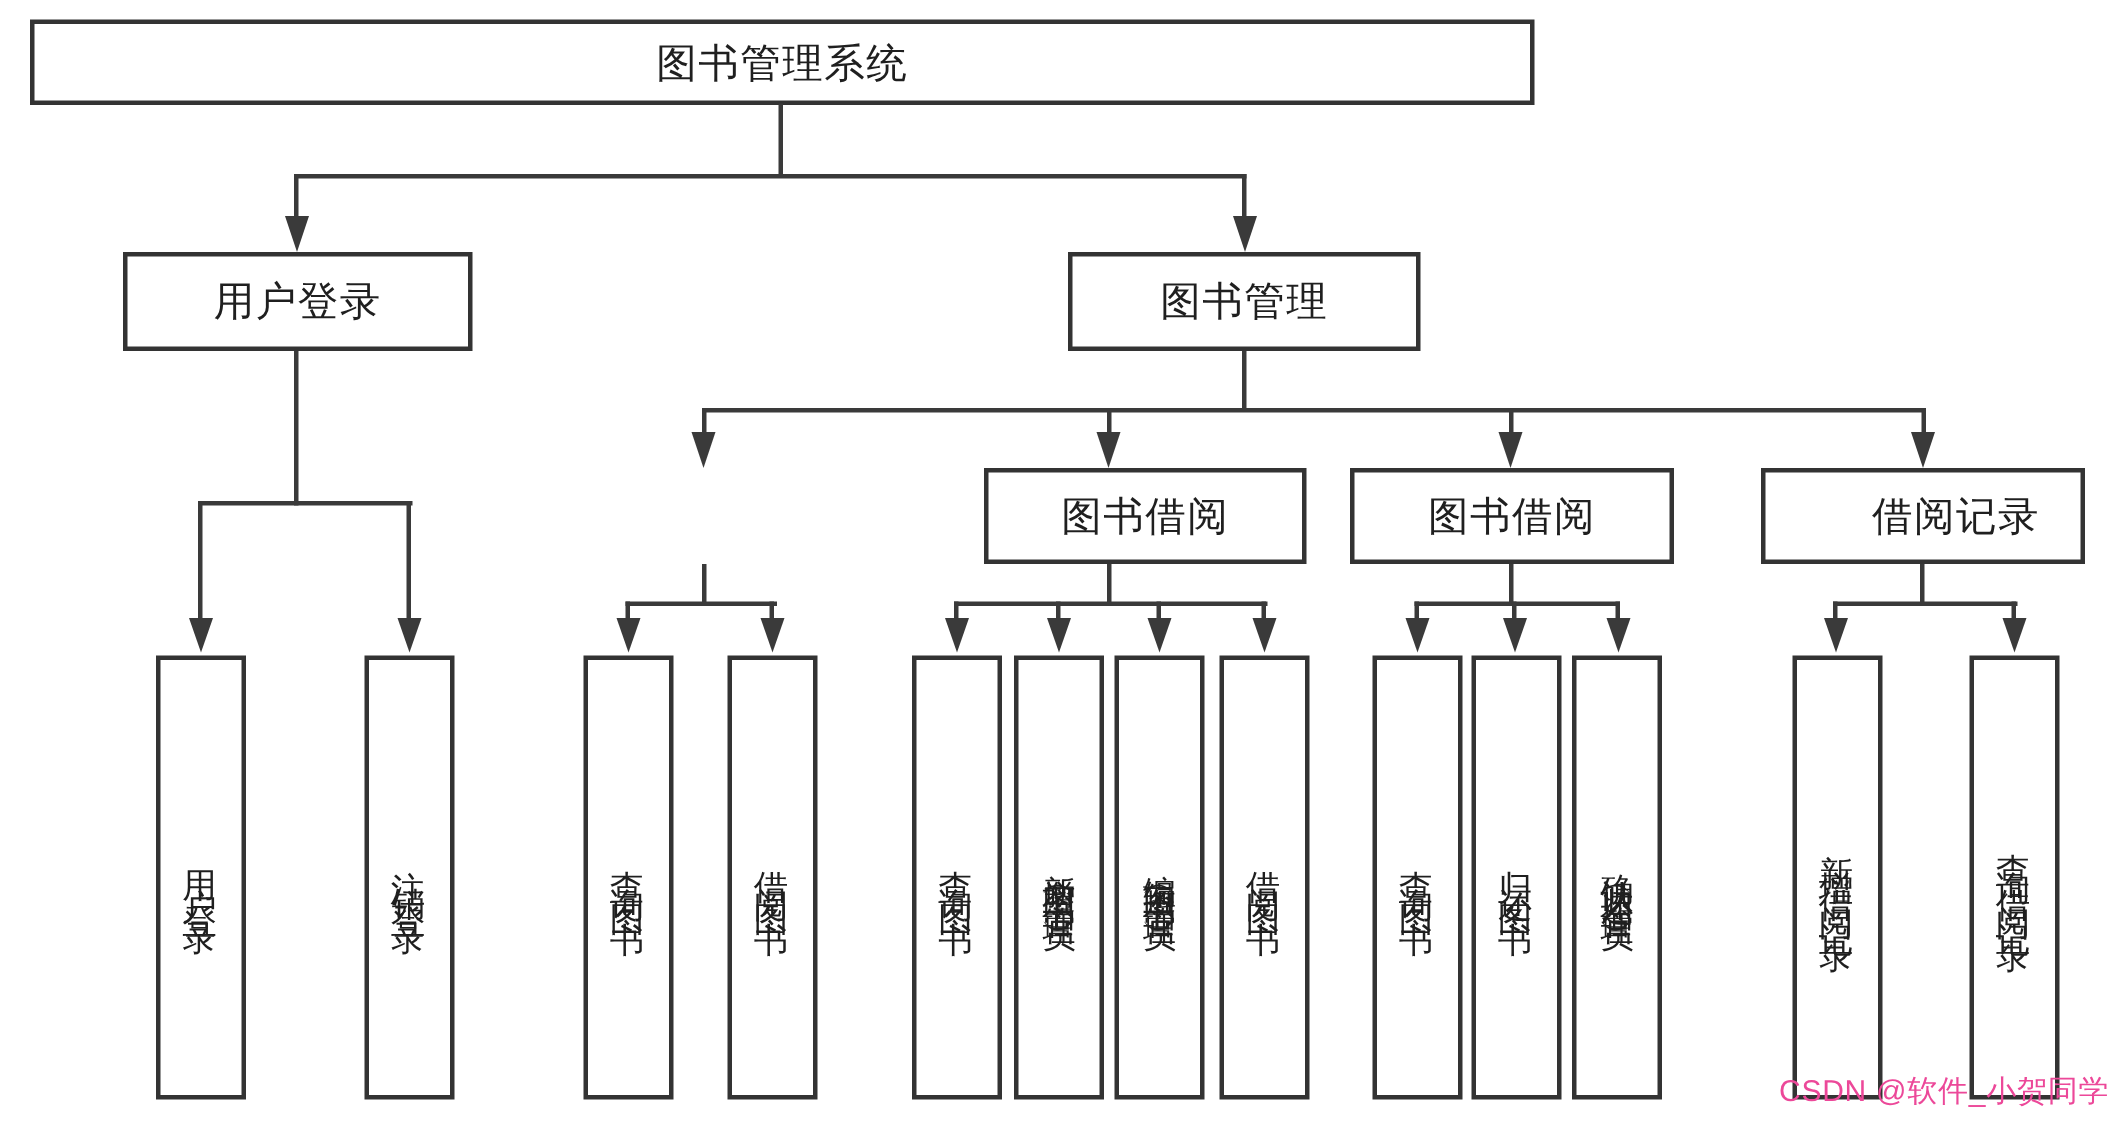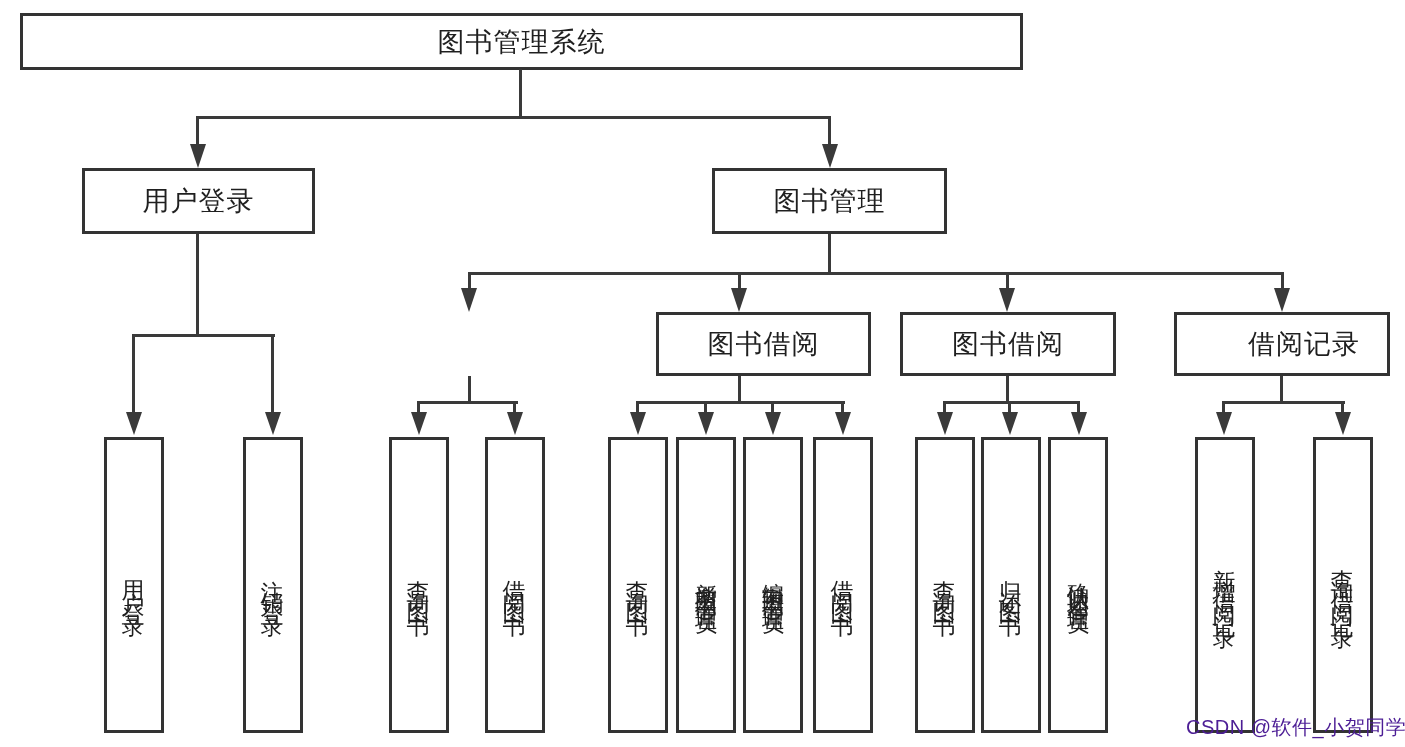--- a/index.html
+++ b/index.html
@@ -49,21 +49,21 @@
     border-left: 8px solid transparent;
     border-right: 8px solid transparent;
     border-top: 23px solid #3a3a3a;
   }
   .arrow.big { border-top-width: 24px; }
   .watermark {
     position: absolute;
     left: 1186px;
     top: 714px;
     font-size: 20px;
-    color: #4c1d95;
+    color: #ec4899;
     letter-spacing: 0.5px;
     white-space: nowrap;
     z-index: 5;
   }
 </style>
 </head>
 <body>
 
 <div class="canvas">
 

